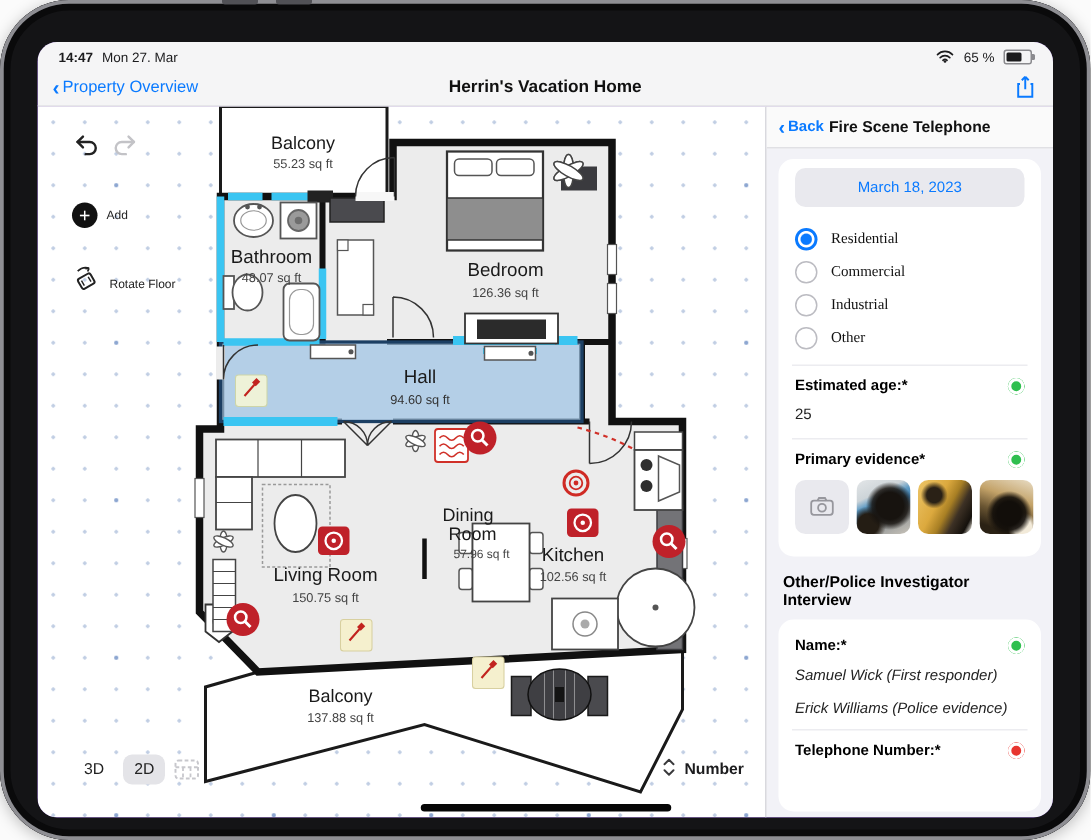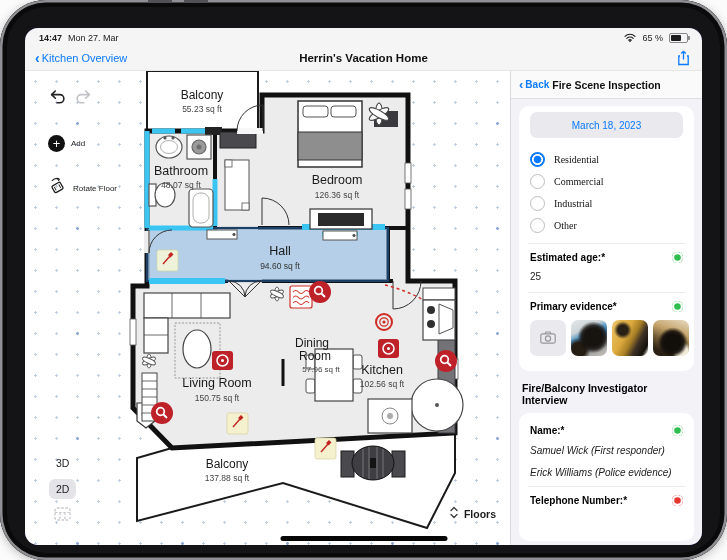--- a/index.html
+++ b/index.html
@@ -29,21 +29,21 @@
   .content{flex:1;display:flex;min-height:0;}
   .canvas{position:relative;flex:1;background:#fff;overflow:hidden;
           background-image:radial-gradient(rgba(96,130,185,.40) 1px,transparent 1.3px),
                            radial-gradient(rgba(66,110,185,.45) 1.3px,transparent 1.6px);
           background-size:21px 21px,105px 105px;}
   .canvas svg.plan{position:absolute;left:0;top:0;}
   .tool{position:absolute;display:flex;align-items:center;gap:6px;color:#222;}
   .tool .lbl{font-size:8px;color:#222;}
   .addcirc{width:17px;height:17px;border-radius:50%;background:#111;color:#fff;display:flex;align-items:center;
            justify-content:center;font-size:13px;line-height:13px;}
-  .viewbar{position:absolute;left:24px;bottom:22px;display:flex;align-items:center;gap:6px;font-size:10.5px;color:#222;flex-direction:column;}
+  .viewbar{position:absolute;left:24px;bottom:22px;display:flex;align-items:center;gap:6px;font-size:10.5px;color:#222;}
   .viewbtn{padding:4px 7px;border-radius:6px;}
   .viewbtn.sel{background:#e4e4e8;}
   .floors{position:absolute;right:14px;bottom:24px;display:flex;align-items:center;gap:5px;
           font-size:10.5px;font-weight:bold;color:#1c1c1e;}
   .home-ind{position:absolute;left:50%;transform:translateX(-50%);bottom:4px;width:167px;height:5px;border-radius:3px;background:#060606;z-index:9;}
   
   .panel{width:191px;background:#f2f2f7;border-left:1px solid #d9d9de;display:flex;flex-direction:column;overflow:hidden;}
   .panel-head{height:27px;background:#fafafa;border-bottom:1px solid #e0e0e4;position:relative;display:flex;align-items:center;flex:none;}
   .panel-back{position:absolute;left:8px;display:flex;align-items:center;gap:2px;color:#0a7aff;font-size:10px;font-weight:bold;}
   .panel-back .chev{font-size:13px;line-height:9px;}
@@ -107,21 +107,21 @@
         <span>65 %</span>
         <span class="batt">
             <i></i>
           </span>
       </div>
     </div>
 
     <div class="navbar">
       <div class="nav-back">
         <span class="chev">‹</span>
-        <span>Kitchen Overview</span>
+        <span>Property Overview</span>
       </div>
       <div class="nav-title">Herrin's Vacation Home</div>
       <div class="nav-share">
         <svg width="13" height="16" viewBox="0 0 13 16">
             <path d="M3,6 H1.8 V14.5 H11.2 V6 H10" stroke="#0a7aff" stroke-width="1.3" fill="none"></path>
             <path d="M6.5,1.2 V9.5 M6.5,1.2 L4.2,3.5 M6.5,1.2 L8.8,3.5" stroke="#0a7aff" stroke-width="1.3" fill="none"></path>
           </svg>
       </div>
     </div>
 
@@ -408,31 +408,31 @@
                 <path d="M1,5.5 H16 M6,5.5 V13 M11,5.5 V13" stroke="#c7c7cc" stroke-width="1.2" stroke-dasharray="2.5,1.6" fill="none"></path>
               </svg>
           </span>
         </div>
         <div class="floors">
           <span>
             <svg width="10" height="13" viewBox="0 0 10 13">
                 <path d="M2,4.5 L5,1.5 L8,4.5 M2,8.5 L5,11.5 L8,8.5" stroke="#3a3a3c" stroke-width="1.3" fill="none" stroke-linecap="round" stroke-linejoin="round"></path>
               </svg>
           </span>
-          <span>Floors</span>
+          <span>Number</span>
         </div>
       </div>
 
       <div class="panel">
         <div class="panel-head">
           <div class="panel-back">
             <span class="chev">‹</span>
             <span>Back</span>
           </div>
-          <div class="panel-title">Fire Scene Inspection</div>
+          <div class="panel-title">Fire Scene Telephone</div>
         </div>
 
         <div class="panel-body">
           <div class="card">
             <div class="datebtn">March 18, 2023</div>
 
             <div class="radio-row">
               <span class="radio sel"></span>
               <span class="radio-lbl">Residential</span>
             </div>
@@ -468,21 +468,21 @@
                     <path d="M5,2.8 L6,1 h4 l1,1.8" fill="none" stroke="#97979d" stroke-width="1.2"></path>
                     <circle cx="8" cy="7.5" r="2.6" fill="none" stroke="#97979d" stroke-width="1.2"></circle>
                   </svg>
               </div>
               <div class="thumb p1"></div>
               <div class="thumb p2"></div>
               <div class="thumb p3"></div>
             </div>
           </div>
 
-          <div class="section-head">Fire/Balcony Investigator Interview</div>
+          <div class="section-head">Other/Police Investigator Interview</div>
 
           <div class="card tail names">
             <div class="frow">
               <span class="flabel">Name:*</span>
               <span class="dot green"></span>
             </div>
             <div class="value-line">Samuel Wick (First responder)</div>
             <div class="value-line">Erick Williams (Police evidence)</div>
             <div class="sep"></div>
             <div class="frow">

